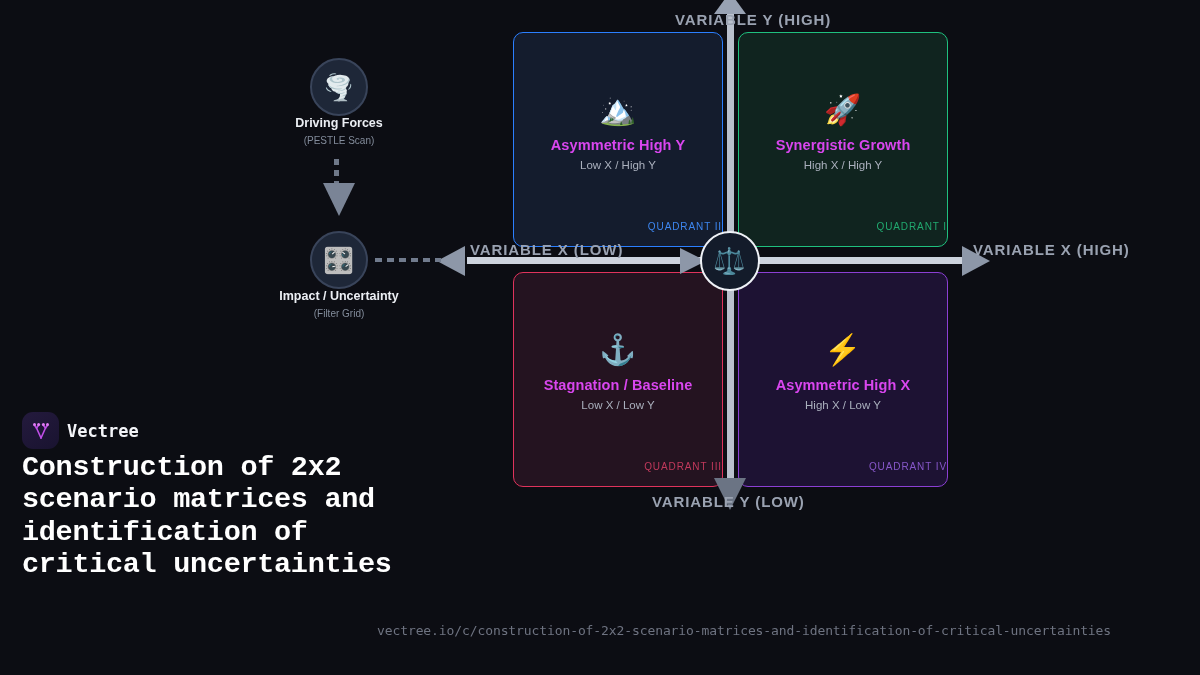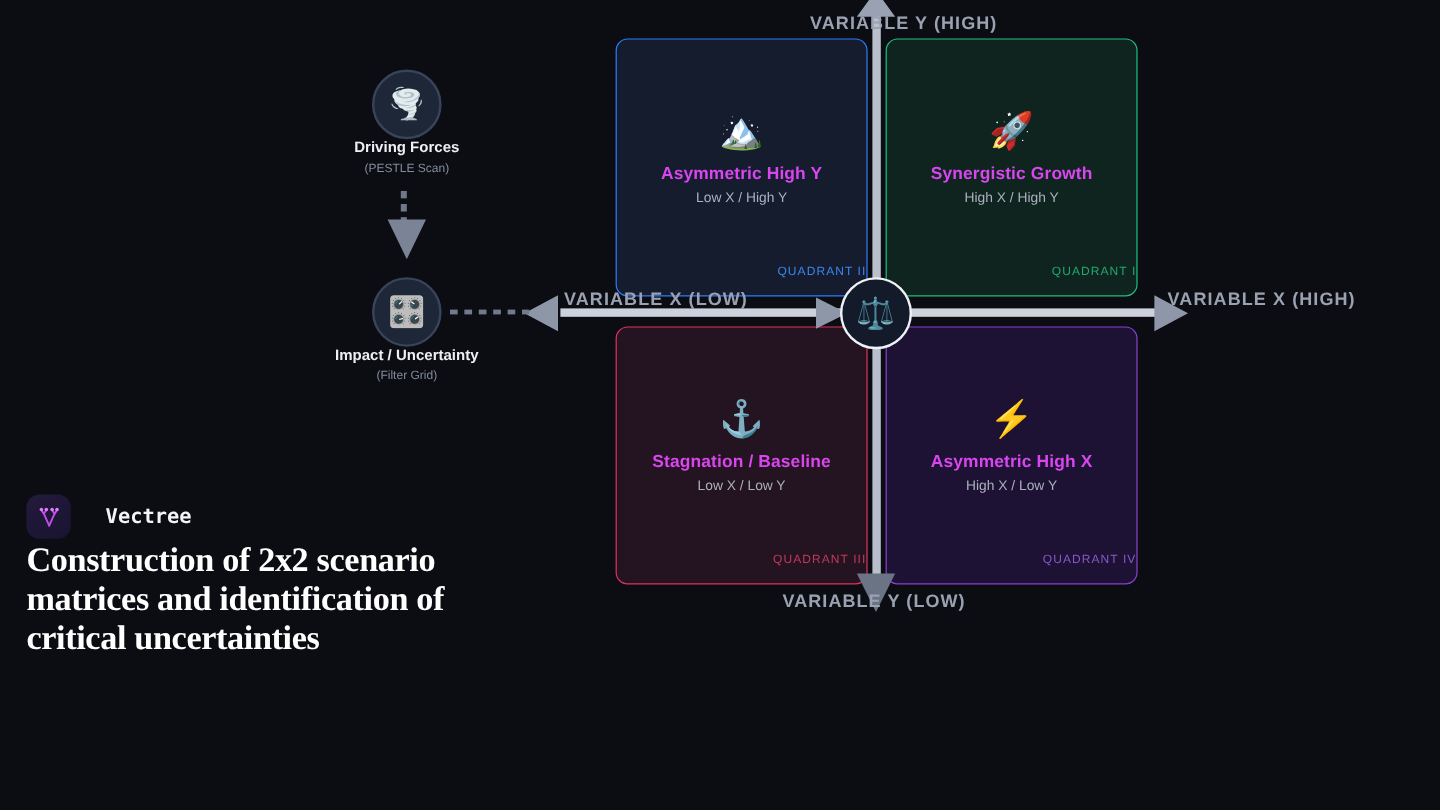--- a/index.html
+++ b/index.html
@@ -109,31 +109,31 @@
     background-image:linear-gradient(#6f7889 55%, rgba(0,0,0,0) 0);
     background-size:5px 11px; background-repeat:repeat-y;
   }
   .v-arrow {
     position:absolute; left:323px; top:183px;
     width:0;height:0;border-left:16px solid transparent;border-right:16px solid transparent;
     border-top:33px solid #7a8496;
   }
 
   
-  .brand { position:absolute; left:22px; top:412px; display:flex; align-items:center; gap:29px; }
+  .brand { position:absolute; left:22px; top:412px; display:flex; align-items:center; gap:8px; }
   .brand-logo {
     width:37px; height:37px; border-radius:11px;
     background:linear-gradient(145deg,#241a3d,#191330);
     display:flex; align-items:center; justify-content:center;
   }
   .brand-name { font-family:"DejaVu Sans Mono", monospace; font-size:17px; font-weight:bold; color:#f3f4f8; }
 
   .headline {
     position:absolute; left:22px; top:452px; width:380px;
-    font-family:Liberation Serif, serif;
+    font-family:Liberation Mono, monospace;
     font-size:28.5px; font-weight:bold; line-height:1.14;
     color:#ffffff; letter-spacing:-.3px;
   }
   .footer-url {
     position:absolute; left:377px; top:623px;
     font-family:"DejaVu Sans Mono", monospace;
     font-size:13px; color:#6e7381; letter-spacing:-.1px;
   }
 </style>
 </head>
@@ -226,14 +226,15 @@
           <circle cx="9.6" cy="5.6" r="1.5"></circle>
           <circle cx="14.4" cy="5.6" r="1.5"></circle>
           <circle cx="18.5" cy="5.6" r="1.5"></circle>
         </g>
       </svg>
     </div>
     <div class="brand-name">Vectree</div>
   </div>
 
   <div class="headline">Construction of 2x2 scenario matrices and identification of critical uncertainties</div>
+  <div class="footer-url">vectree.io/c/construction-of-2x2-scenario-matrices-and-identification-of-critical-uncertainties</div>
 
 </div>
 
 </body></html>

